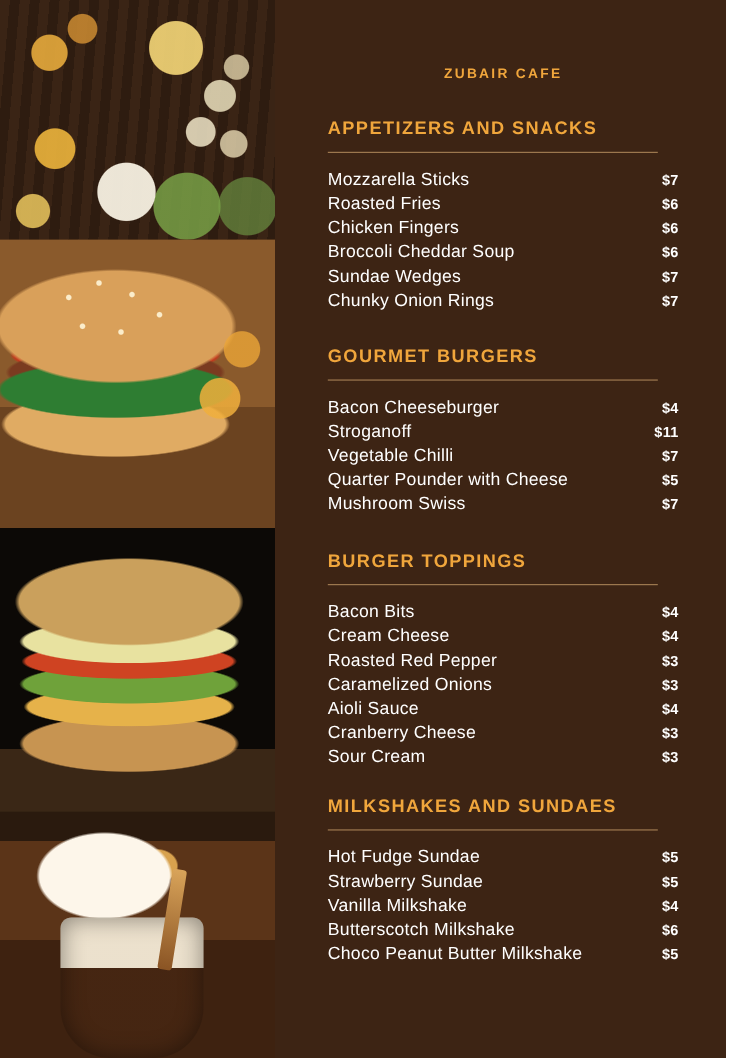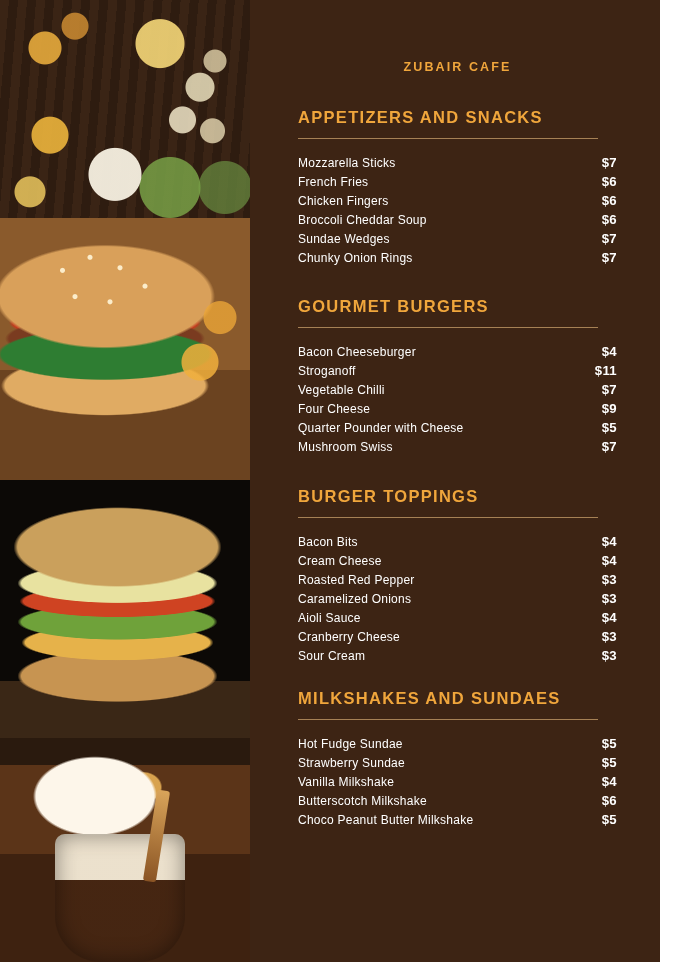--- a/index.html
+++ b/index.html
@@ -165,21 +165,21 @@
     margin: 0;
     padding: 0;
   }
   .item {
     display: flex;
     align-items: baseline;
     justify-content: space-between;
     margin-bottom: 4px;
   }
   .item-name {
-    font-size: 12px;
+    font-size: 16px;
     color: #ffffff;
     letter-spacing: 0.25px;
   }
   .item-price {
     font-size: 13.2px;
     font-weight: bold;
     color: #ffffff;
     letter-spacing: 0.3px;
     min-width: 34px;
     text-align: right;
@@ -212,21 +212,21 @@
 
     <div class="section sec-appetizers">
       <h2 class="section-title">APPETIZERS AND SNACKS</h2>
       <div class="rule"></div>
       <ul class="items">
         <li class="item">
           <span class="item-name">Mozzarella Sticks</span>
           <span class="item-price">$7</span>
         </li>
         <li class="item">
-          <span class="item-name">French Fries</span>
+          <span class="item-name">Roasted Fries</span>
           <span class="item-price">$6</span>
         </li>
         <li class="item">
           <span class="item-name">Chicken Fingers</span>
           <span class="item-price">$6</span>
         </li>
         <li class="item">
           <span class="item-name">Broccoli Cheddar Soup</span>
           <span class="item-price">$6</span>
         </li>
@@ -251,24 +251,20 @@
         </li>
         <li class="item">
           <span class="item-name">Stroganoff</span>
           <span class="item-price">$11</span>
         </li>
         <li class="item">
           <span class="item-name">Vegetable Chilli</span>
           <span class="item-price">$7</span>
         </li>
         <li class="item">
-          <span class="item-name">Four Cheese</span>
-          <span class="item-price">$9</span>
-        </li>
-        <li class="item">
           <span class="item-name">Quarter Pounder with Cheese</span>
           <span class="item-price">$5</span>
         </li>
         <li class="item">
           <span class="item-name">Mushroom Swiss</span>
           <span class="item-price">$7</span>
         </li>
       </ul>
     </div>
 

